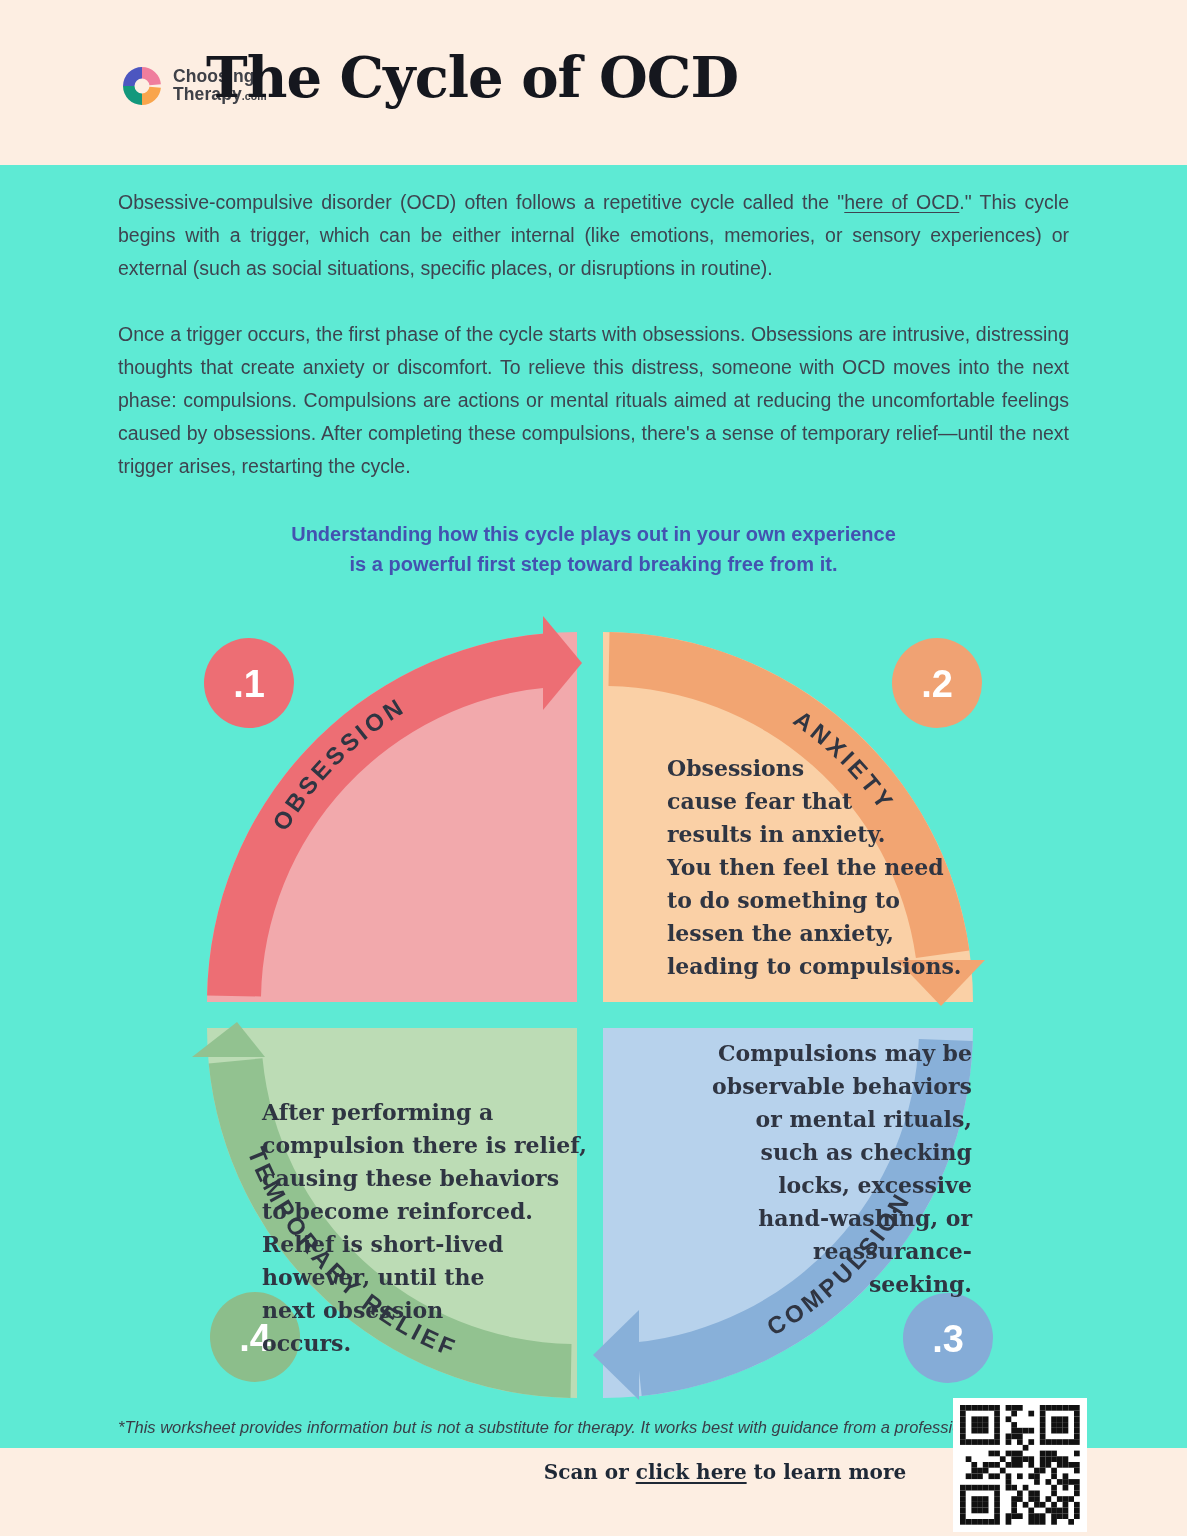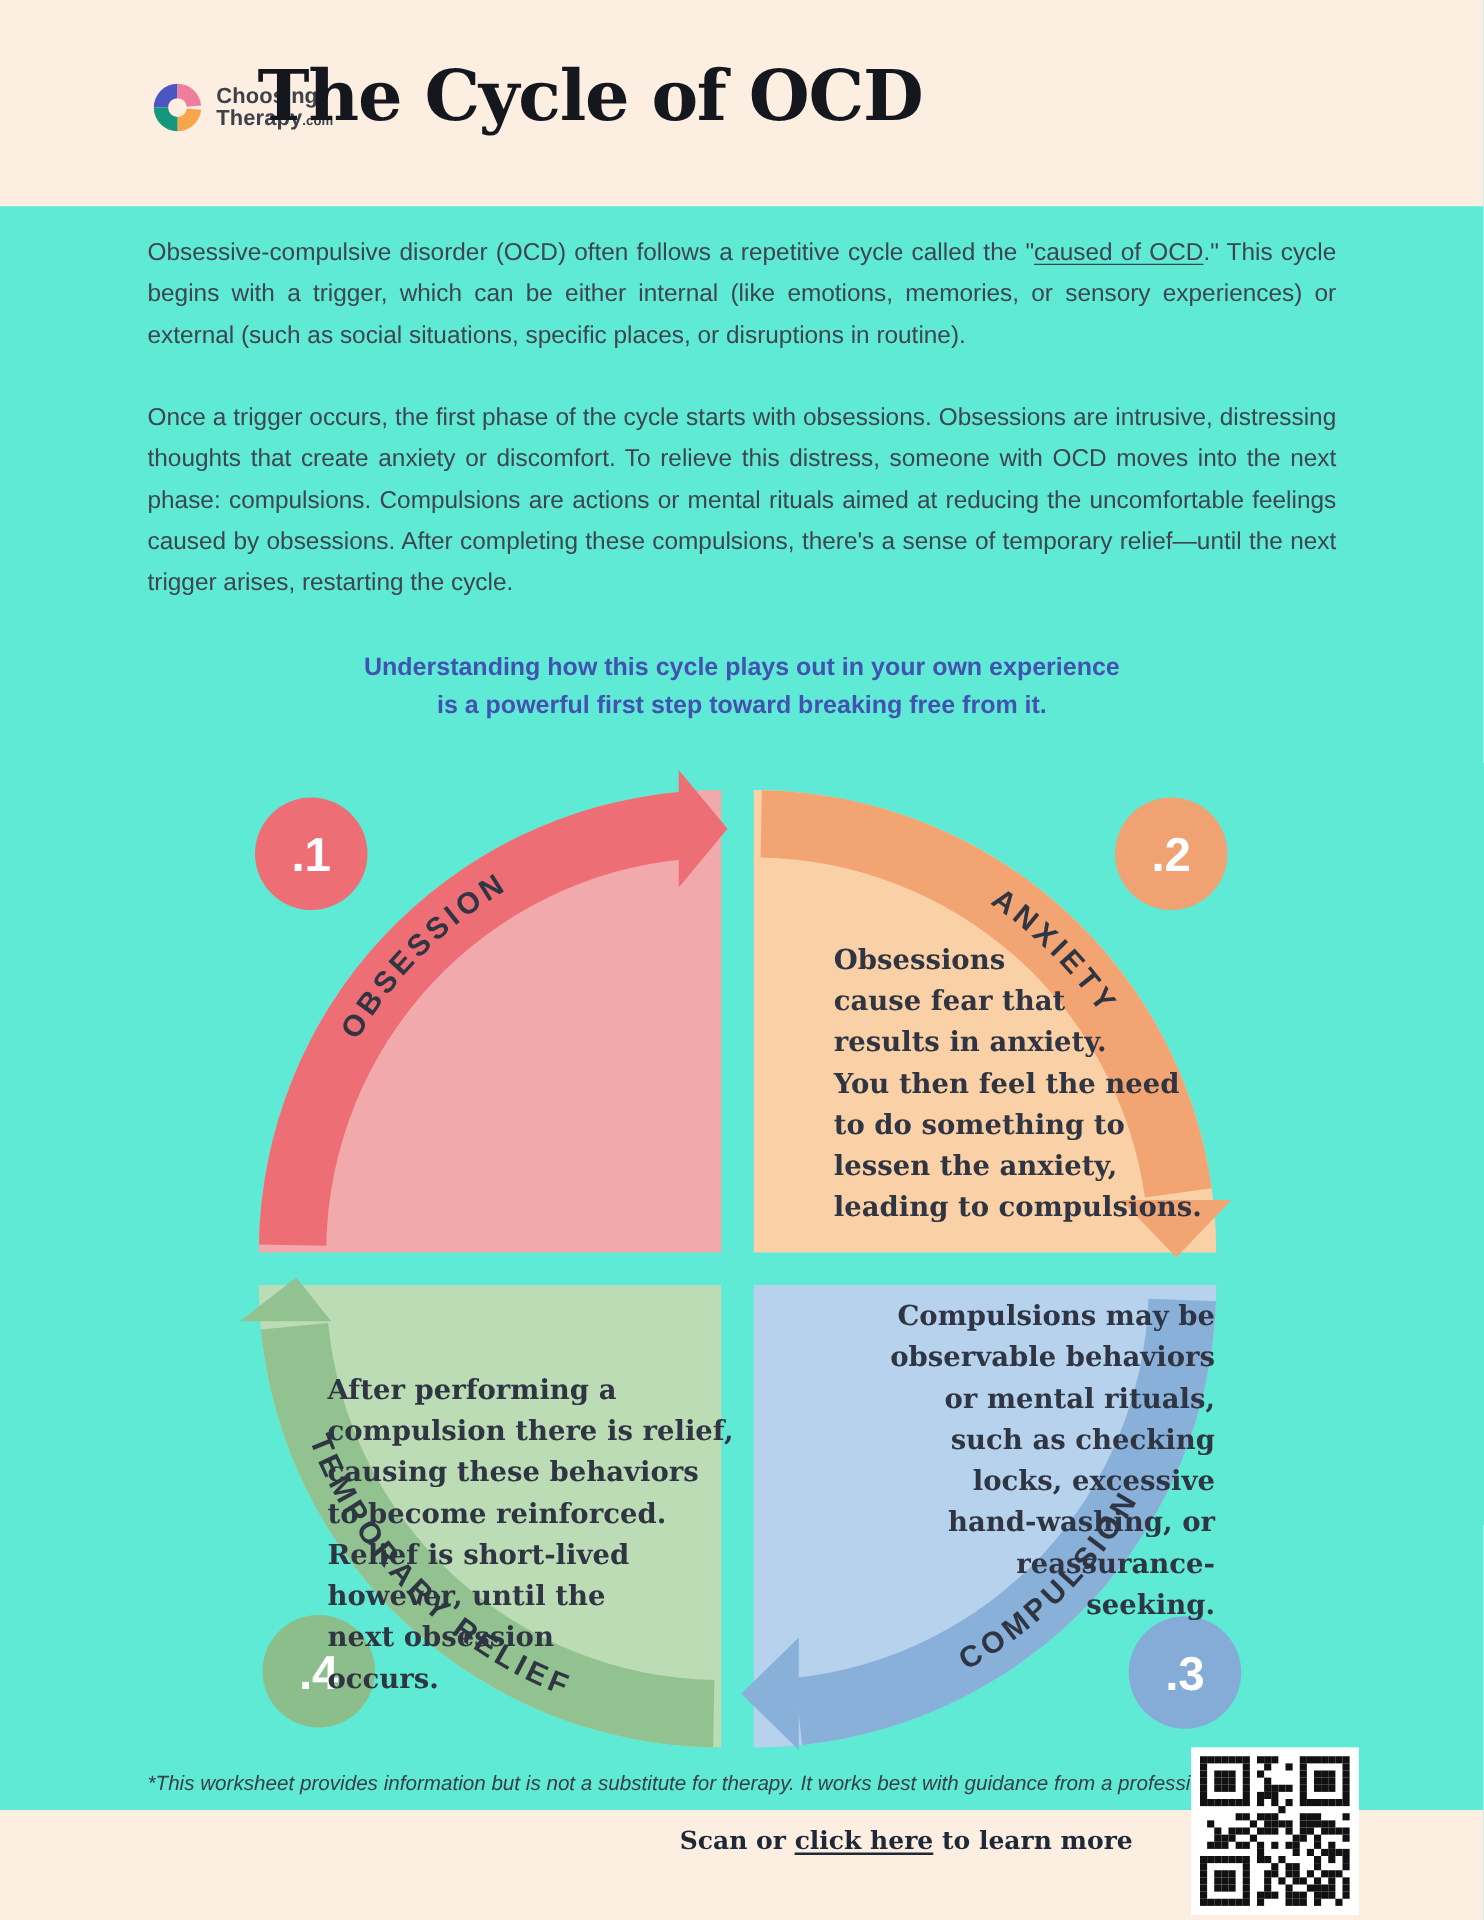--- a/index.html
+++ b/index.html
@@ -61,21 +61,21 @@
       <path d="M40.9 23.7 A19 19 0 0 1 22 41 L22 29.5 A7.5 7.5 0 0 0 29.4 22.7 Z" fill="#F9A54C"></path>
       <path d="M22 41 A19 19 0 0 1 3 22 L14.5 22 A7.5 7.5 0 0 0 22 29.5 Z" fill="#13987C"></path>
     </svg>
     <div class="logo-text">
       <div>Choosing</div>
       <div><span>Therapy</span><span class="dotcom">.com</span></div>
     </div>
   </div>
   <h1 class="page-title">The Cycle of OCD</h1>
 
-  <p class="body-text p1"><span>Obsessive-compulsive disorder (OCD) often follows a repetitive cycle called the "</span><span class="inline-link">caused of OCD</span><span>." This cycle begins with a trigger, which can be either internal (like emotions, memories, or sensory experiences) or external (such as social situations, specific places, or disruptions in routine).</span></p>
+  <p class="body-text p1"><span>Obsessive-compulsive disorder (OCD) often follows a repetitive cycle called the "</span><span class="inline-link">here of OCD</span><span>." This cycle begins with a trigger, which can be either internal (like emotions, memories, or sensory experiences) or external (such as social situations, specific places, or disruptions in routine).</span></p>
   <p class="body-text p2">Once a trigger occurs, the first phase of the cycle starts with obsessions. Obsessions are intrusive, distressing thoughts that create anxiety or discomfort. To relieve this distress, someone with OCD moves into the next phase: compulsions. Compulsions are actions or mental rituals aimed at reducing the uncomfortable feelings caused by obsessions. After completing these compulsions, there's a sense of temporary relief—until the next trigger arises, restarting the cycle.</p>
   <div class="highlight">Understanding how this cycle plays out in your own experience<br>is a powerful first step toward breaking free from it.</div>
 
   <div class="diagram">
     <svg viewBox="0 0 816 792">
       <defs>
         <path id="arc-obsession" d="M55 392 A337 337 0 0 1 392 55"></path>
         <path id="arc-anxiety" d="M418 55 A337 337 0 0 1 755 392"></path>
         <path id="arc-compulsion" d="M418 770 A352 352 0 0 0 770 418"></path>
         <path id="arc-relief" d="M40 418 A352 352 0 0 0 392 770"></path>

